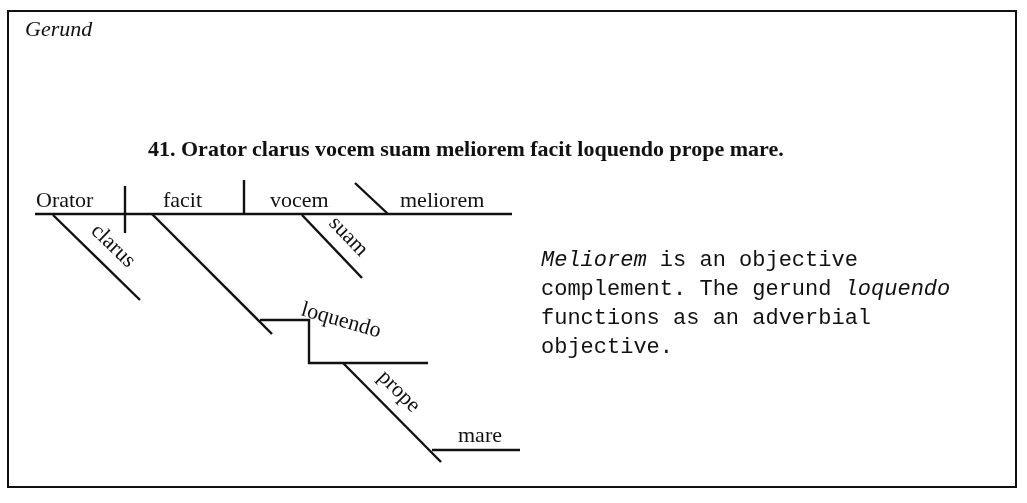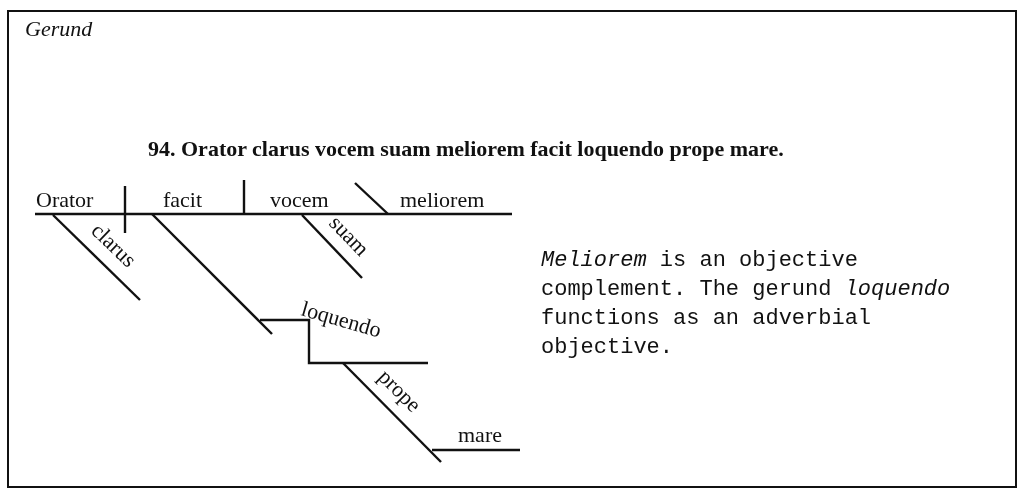--- a/index.html
+++ b/index.html
@@ -26,21 +26,21 @@
     svg.diagram text { font-family: "Liberation Serif", serif; font-size: 22px; fill: #111; }
     svg.diagram line, svg.diagram polyline { stroke: #111; stroke-width: 2.4; fill: none; }
   </style>
 </head>
 <body>
 
 <div class="frame"></div>
 
 <div class="section-label">Gerund</div>
 
-<div class="sentence-title">94. Orator clarus vocem suam meliorem facit loquendo prope mare.</div>
+<div class="sentence-title">41. Orator clarus vocem suam meliorem facit loquendo prope mare.</div>
 
 <svg class="diagram" width="1027" height="503" viewBox="0 0 1027 503">
 
   <line x1="35" y1="214" x2="512" y2="214"></line>
 
   <line x1="125" y1="186" x2="125" y2="233"></line>
 
   <line x1="244" y1="180" x2="244" y2="214"></line>
 
   <line x1="355" y1="183" x2="388" y2="214"></line>

